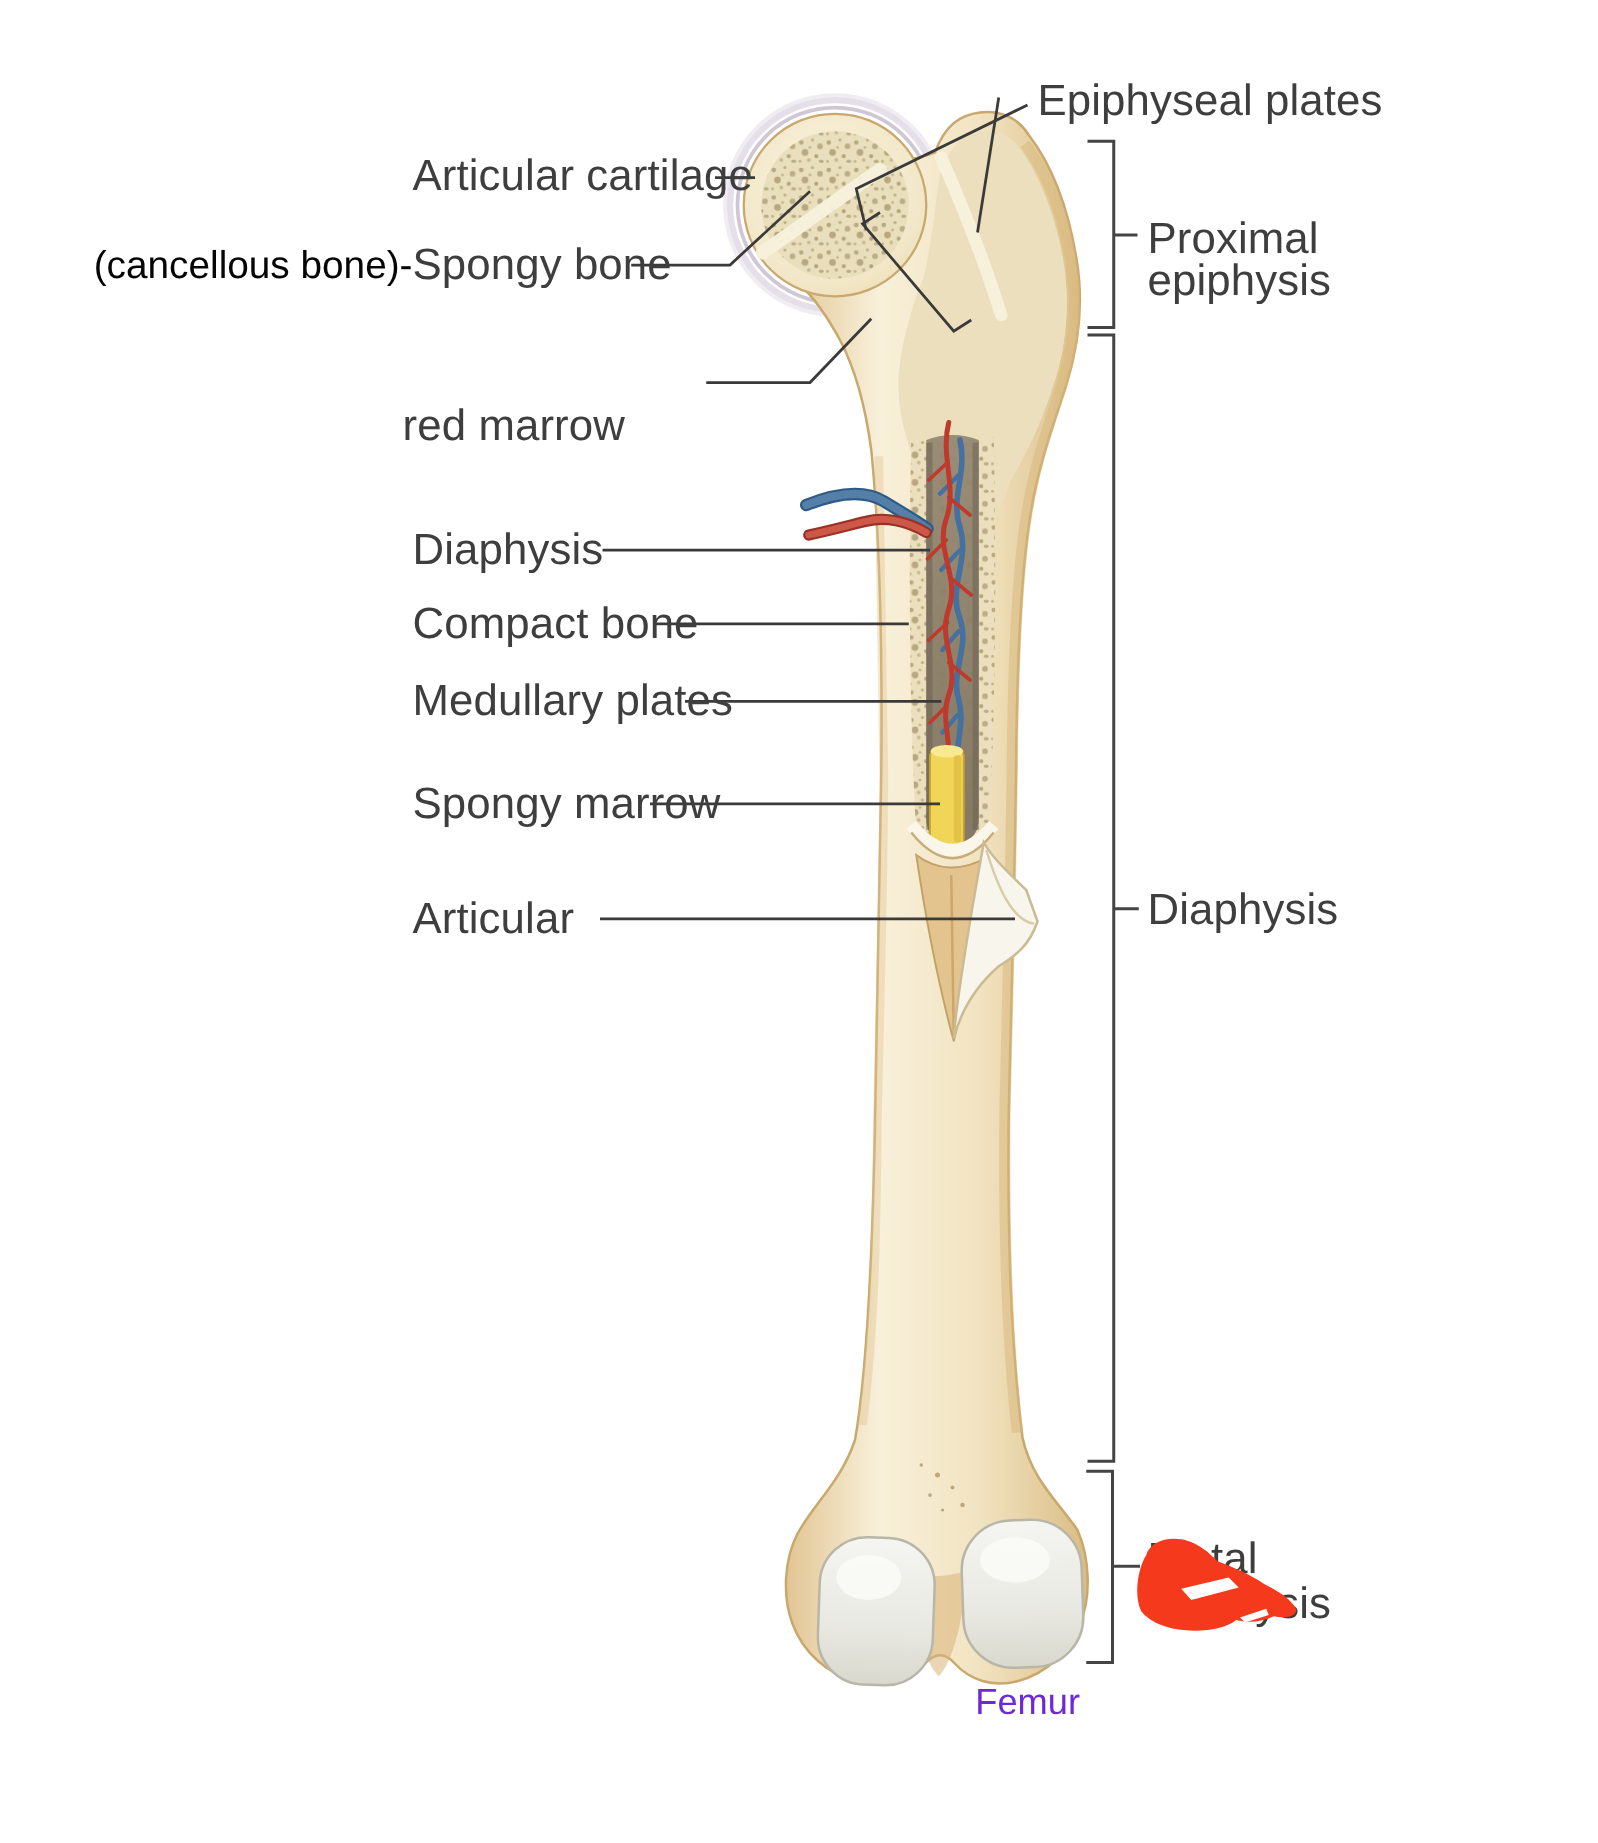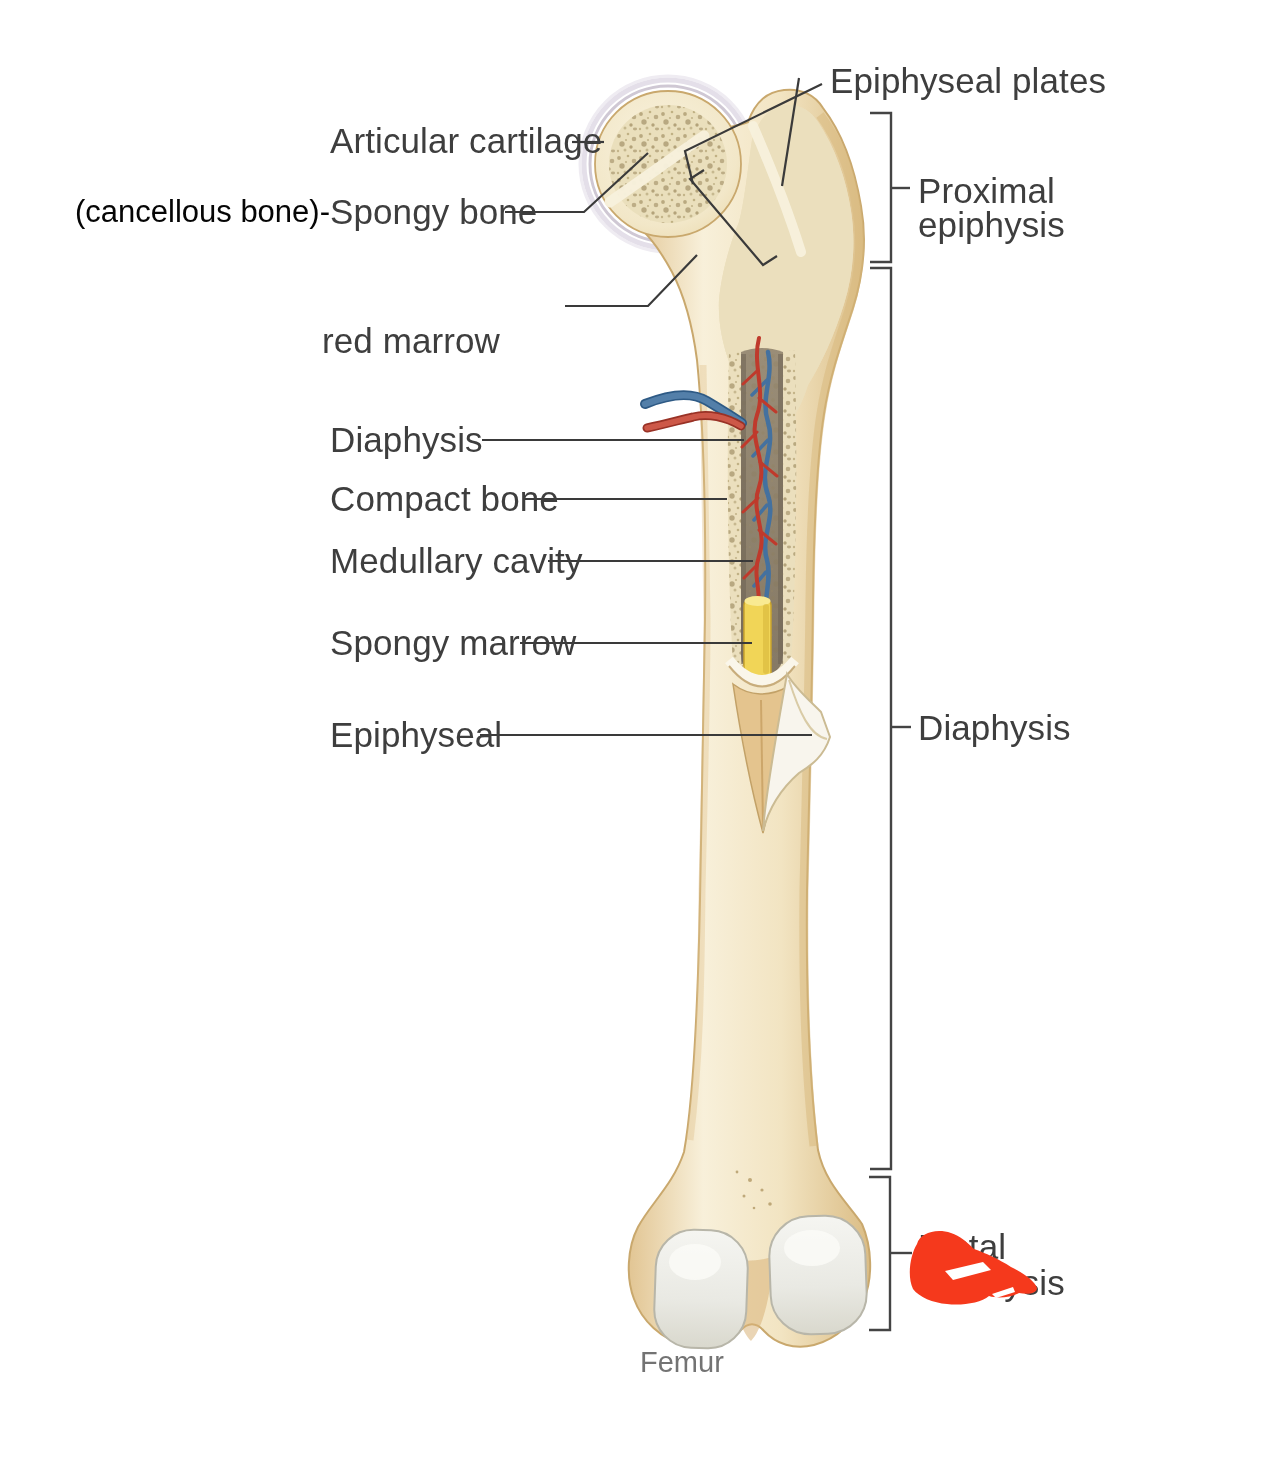--- a/index.html
+++ b/index.html
@@ -3,21 +3,21 @@
 <meta charset="utf-8">
 <style>
   html,body{margin:0;padding:0;background:#fff;}
   #stage{position:relative;width:1278px;height:1474px;background:#ffffff;overflow:hidden;
          font-family:"Liberation Sans",sans-serif;}
   #bone-svg{position:absolute;left:0;top:0;z-index:1;}
   .lbl{position:absolute;font-size:35px;line-height:34px;color:#3e3e3e;white-space:nowrap;z-index:2;
        letter-spacing:.1px;}
   .ann{position:absolute;font-size:31px;line-height:37px;color:#050505;white-space:nowrap;z-index:2;
        text-align:center;}
-  .cap{position:absolute;font-size:29px;line-height:34px;color:#737373;z-index:2;text-align:left;}
+  .cap{position:absolute;font-size:29px;line-height:34px;color:#6d28d9;z-index:2;text-align:right;}
   #scribble-svg{position:absolute;left:0;top:0;z-index:3;}
 </style>
 </head>
 <body>
 
 <div id="stage">
 
   <svg id="bone-svg" width="1278" height="1474" viewBox="0 0 1278 1474" xmlns="http://www.w3.org/2000/svg">
     <defs>
       <pattern id="spk" width="22" height="22" patternUnits="userSpaceOnUse">
@@ -194,25 +194,25 @@
 
   <div class="ann" style="right:948px;top:193px">(cancellous bone)-</div>
   <div class="lbl" style="left:330px;top:195px">Spongy bone</div>
 
   <div class="lbl" style="left:322px;top:324px">red marrow</div>
 
   <div class="lbl" style="left:330px;top:423px">Diaphysis</div>
 
   <div class="lbl" style="left:330px;top:482px">Compact bone</div>
 
-  <div class="lbl" style="left:330px;top:544px">Medullary cavity</div>
+  <div class="lbl" style="left:330px;top:544px">Medullary plates</div>
 
   <div class="lbl" style="left:330px;top:626px">Spongy marrow</div>
 
-  <div class="lbl" style="left:330px;top:718px">Epiphyseal</div>
+  <div class="lbl" style="left:330px;top:718px">Articular</div>
 
   <div class="lbl" style="left:830px;top:64px">Epiphyseal plates</div>
 
   <div class="lbl" style="left:918px;top:174px">Proximal</div>
   <div class="lbl" style="left:918px;top:208px">epiphysis</div>
 
   <div class="lbl" style="left:918px;top:711px">Diaphysis</div>
 
   <div class="lbl" style="left:918px;top:1230px">Distal</div>
   <div class="lbl" style="left:918px;top:1266px">epiphysis</div>

